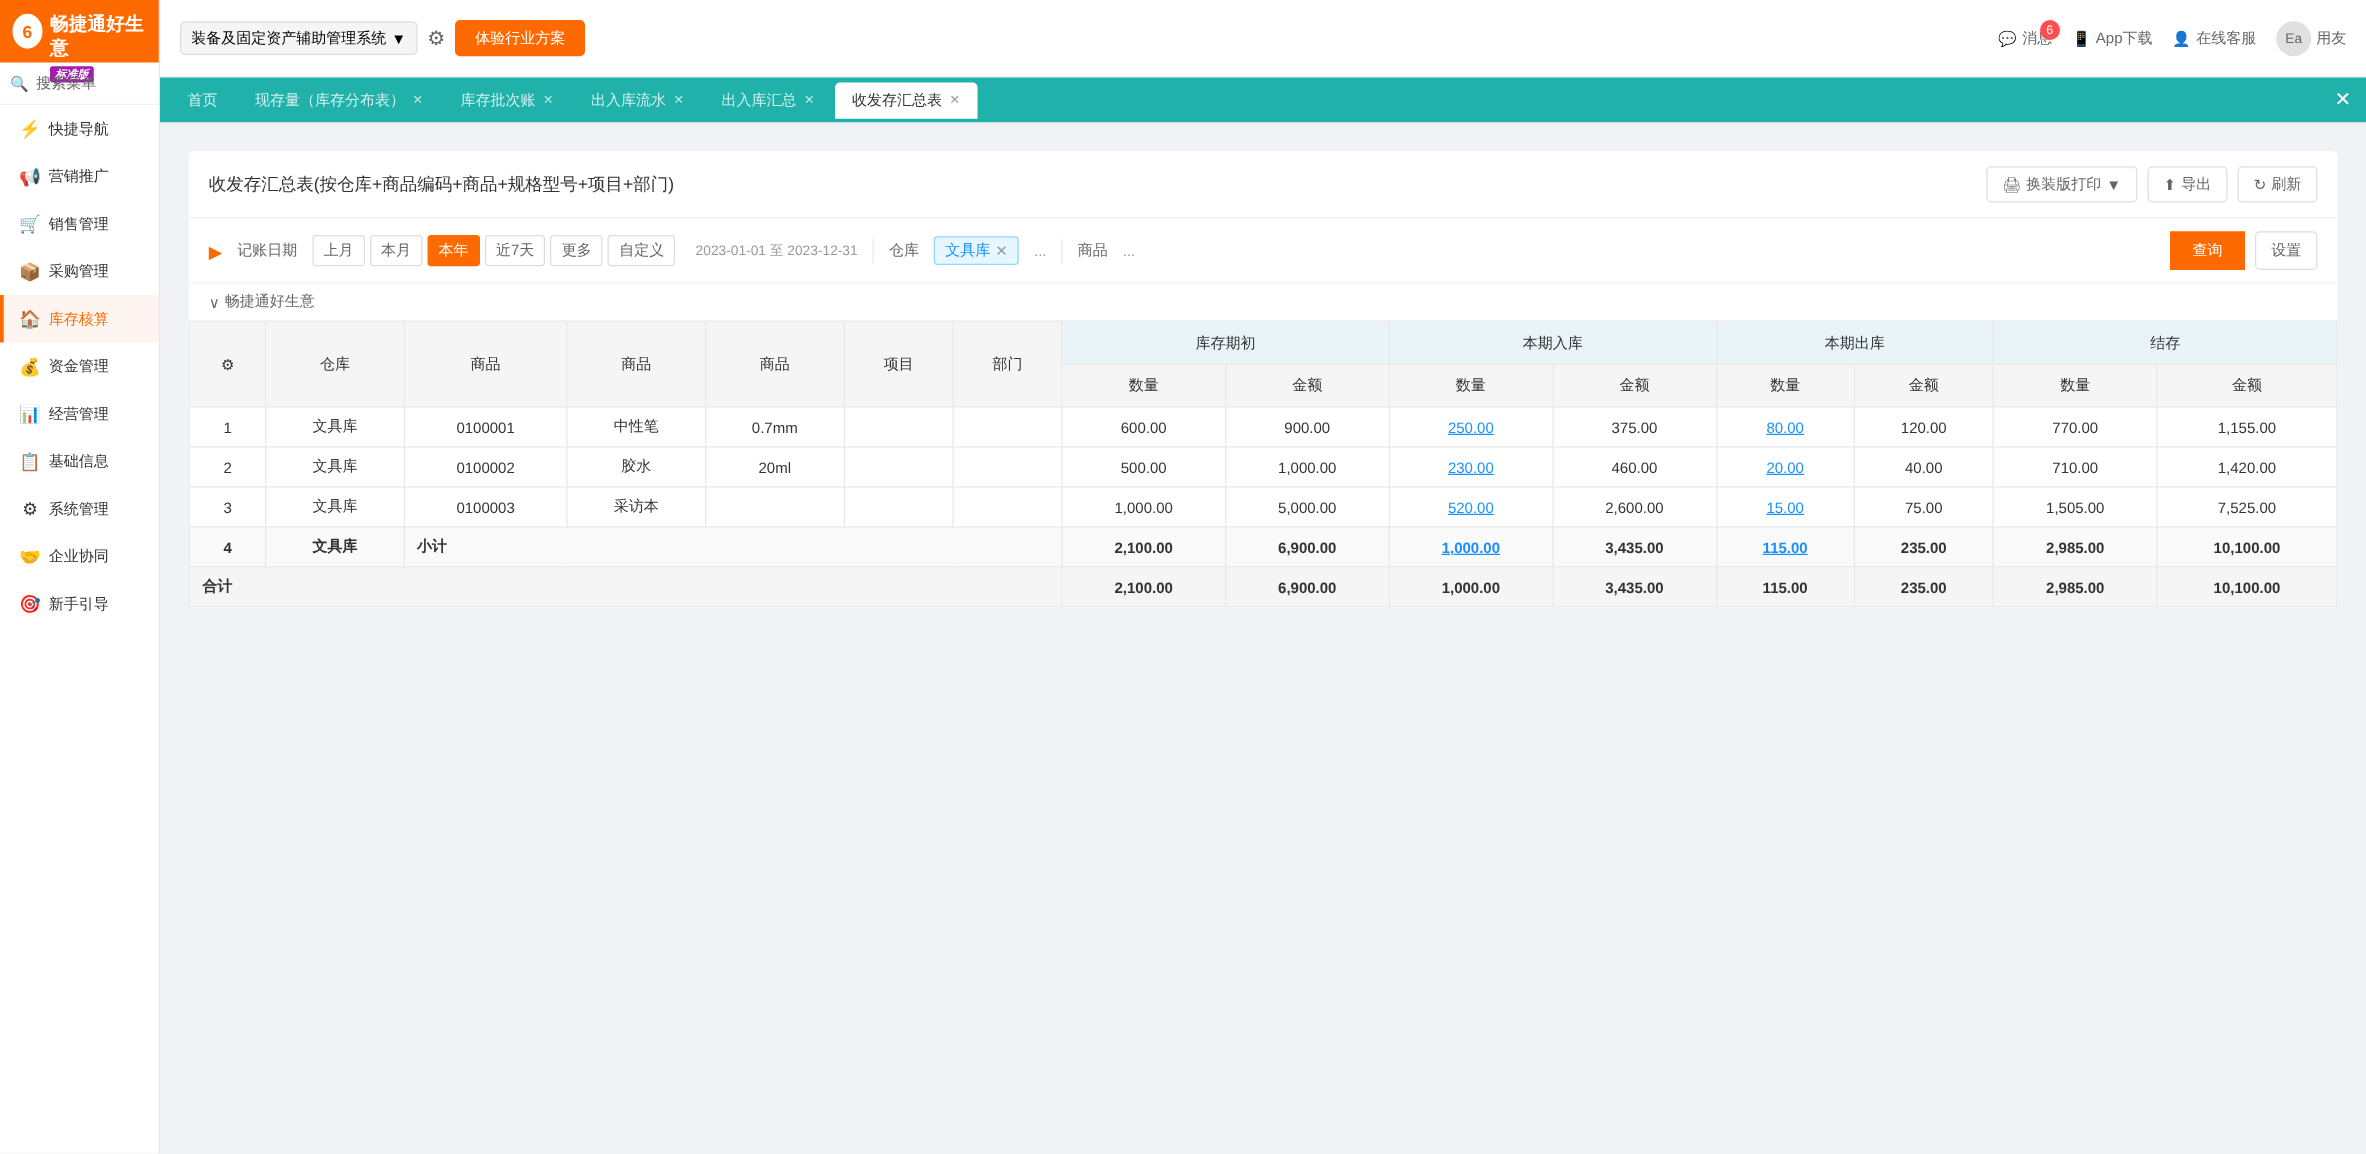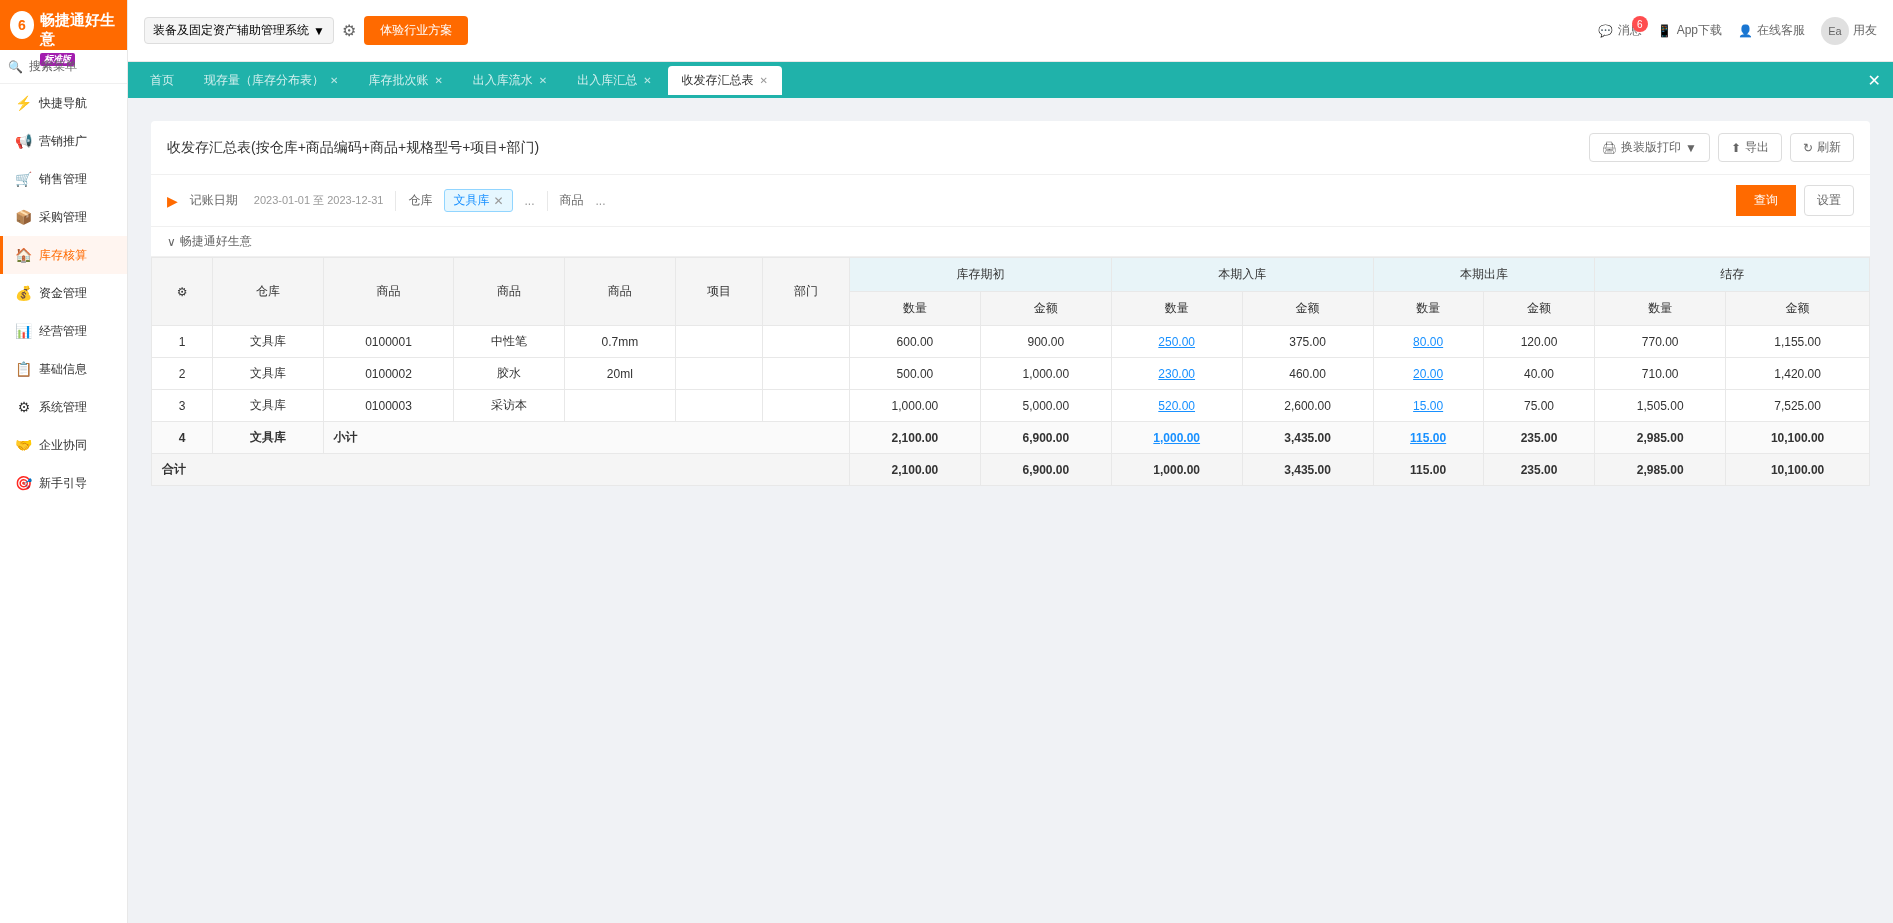--- a/index.html
+++ b/index.html
@@ -225,20 +225,28 @@
           <button class="btn-outline">
             <span>↻</span>
             <span>刷新</span>
           </button>
         </div>
       </div>
 
       <div class="filter-bar">
         <span style="color:#ff6a00;font-size:14px;cursor:pointer;">▶</span>
         <span class="filter-label">记账日期</span>
+        <div class="date-filter">
+          <button class="date-btn">上月</button>
+          <button class="date-btn">本月</button>
+          <button class="date-btn active">本年</button>
+          <button class="date-btn">近7天</button>
+          <button class="date-btn">更多</button>
+          <button class="date-btn">自定义</button>
+        </div>
         <div class="date-range">2023-01-01 至 2023-12-31</div>
         <div class="filter-divider"></div>
         <span class="filter-label">仓库</span>
         <div class="filter-tag">
           <span>文具库</span>
           <span class="remove">✕</span>
         </div>
         <span class="filter-more">...</span>
         <div class="filter-divider"></div>
         <span class="filter-label">商品</span>

